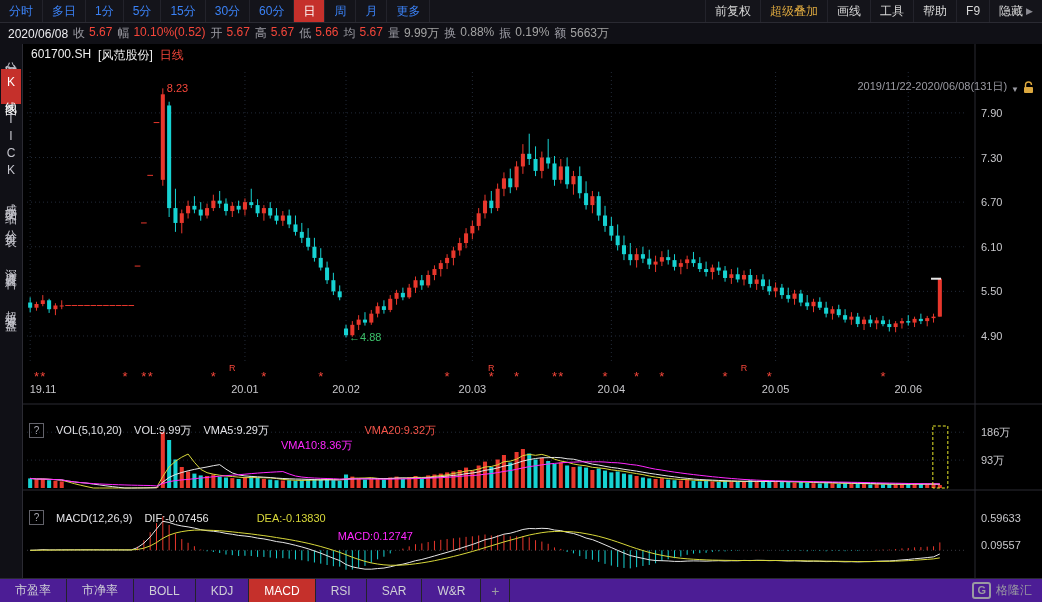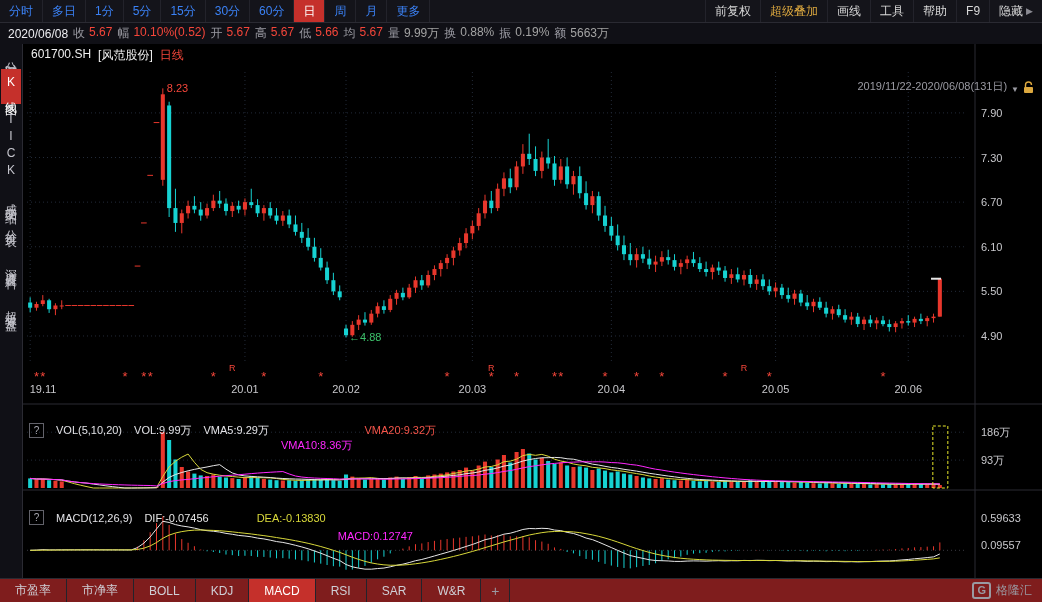--- a/index.html
+++ b/index.html
@@ -39,21 +39,21 @@
   .range-row{position:absolute;top:3px;right:8px;display:flex;align-items:flex-end;gap:4px;
              color:#9a9aa2;font-size:11px;z-index:2;cursor:default;margin-top:32px;}
   .ind-header{position:absolute;left:6px;display:flex;align-items:center;gap:12px;font-size:11px;z-index:2;}
   .vol-header{top:363px;}
   .macd-header{top:449px;}
   .qbox{width:13px;height:13px;border:1px solid #62626a;color:#a8a8b0;font-size:10px;
         display:flex;align-items:center;justify-content:center;}
   .w{color:#e2e2e6;} .vma10c{color:var(--magenta);margin-top:31px;} .vma20c{color:#f5554a;}
   .difc{color:var(--white_line);} .deac{color:var(--yellow);margin-left:36px;} .macdc{color:var(--magenta);margin-top:37px;}
   
-  .tabbar{position:absolute;left:0;right:0;bottom:0;height:23px;background:#7f1d1d;
+  .tabbar{position:absolute;left:0;right:0;bottom:0;height:23px;background:#4c1d95;
           border-top:1px solid #2a2a32;display:flex;align-items:stretch;}
   .tab{padding:0 15px;display:flex;align-items:center;border-right:1px solid #23232b;color:#cfcfd6;cursor:default;}
   .tab.active{background:var(--accent_red);color:#fff;}
   .tab-add{width:28px;display:flex;align-items:center;justify-content:center;
            border-right:1px solid #23232b;color:#9a9aa2;font-size:14px;}
   .brand{margin-left:auto;display:flex;align-items:center;gap:5px;padding-right:10px;color:#9a9aa2;}
   .brand-g{font-weight:bold;border:2px solid #9a9aa2;padding:0 3px;border-radius:3px;font-size:11px;line-height:13px;}
 </style>
 </head>
 <body>

